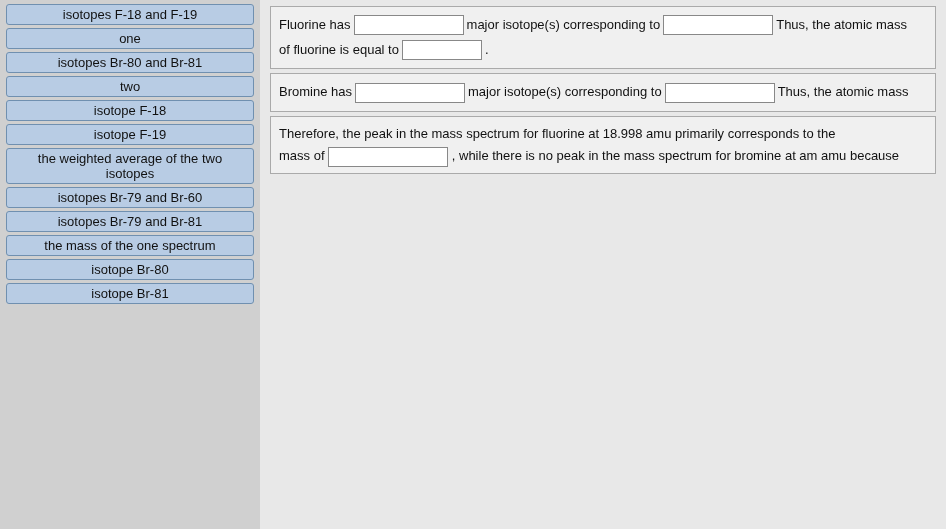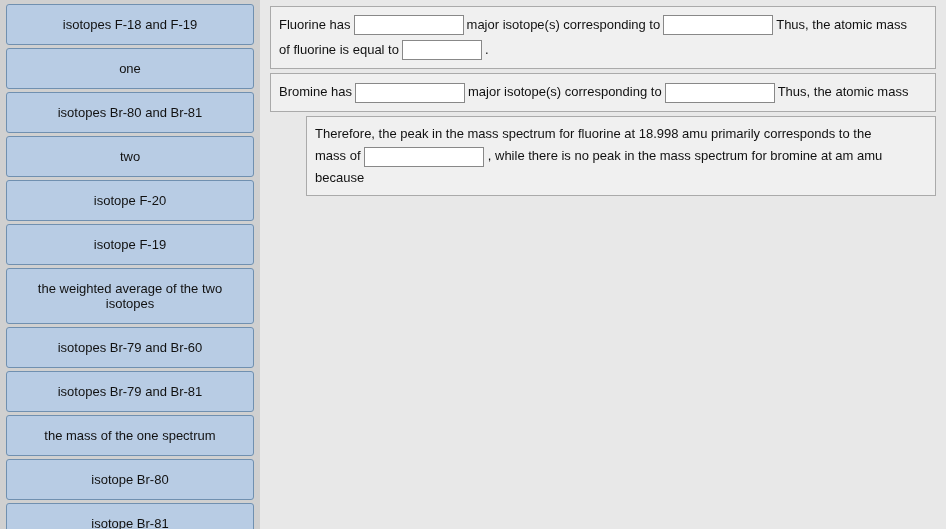--- a/index.html
+++ b/index.html
@@ -20,21 +20,21 @@
       padding: 4px 6px;
       display: flex;
       flex-direction: column;
       gap: 3px;
     }
 
     .sidebar-item {
       background: #b8cce4;
       border: 1px solid #7090b0;
       border-radius: 3px;
-      padding: 12px 8px;
+      padding: 2px 8px;
       text-align: center;
       font-size: 13px;
       cursor: pointer;
       color: #111;
       user-select: none;
     }
 
     
     .main {
       flex: 1;
@@ -91,21 +91,20 @@
 
     .italic { }
 
     .paragraph-row {
       background: #f0f0f0;
       border: 1px solid #aaa;
       padding: 6px 8px;
       font-size: 13px;
       color: #111;
       line-height: 1.7;
-      margin-left: 36px;
     }
 
     span.text-segment {
       display: inline;
     }
   </style>
 </head>
 <body>
 
 <div class="sidebar">
@@ -115,21 +114,21 @@
   <div class="sidebar-item">
     <span>one</span>
   </div>
   <div class="sidebar-item">
     <span>isotopes Br-80 and Br-81</span>
   </div>
   <div class="sidebar-item">
     <span>two</span>
   </div>
   <div class="sidebar-item">
-    <span>isotope F-20</span>
+    <span>isotope F-18</span>
   </div>
   <div class="sidebar-item">
     <span>isotope F-19</span>
   </div>
   <div class="sidebar-item">
     <span>the weighted average of the two isotopes</span>
   </div>
   <div class="sidebar-item">
     <span>isotopes Br-79 and Br-60</span>
   </div>

